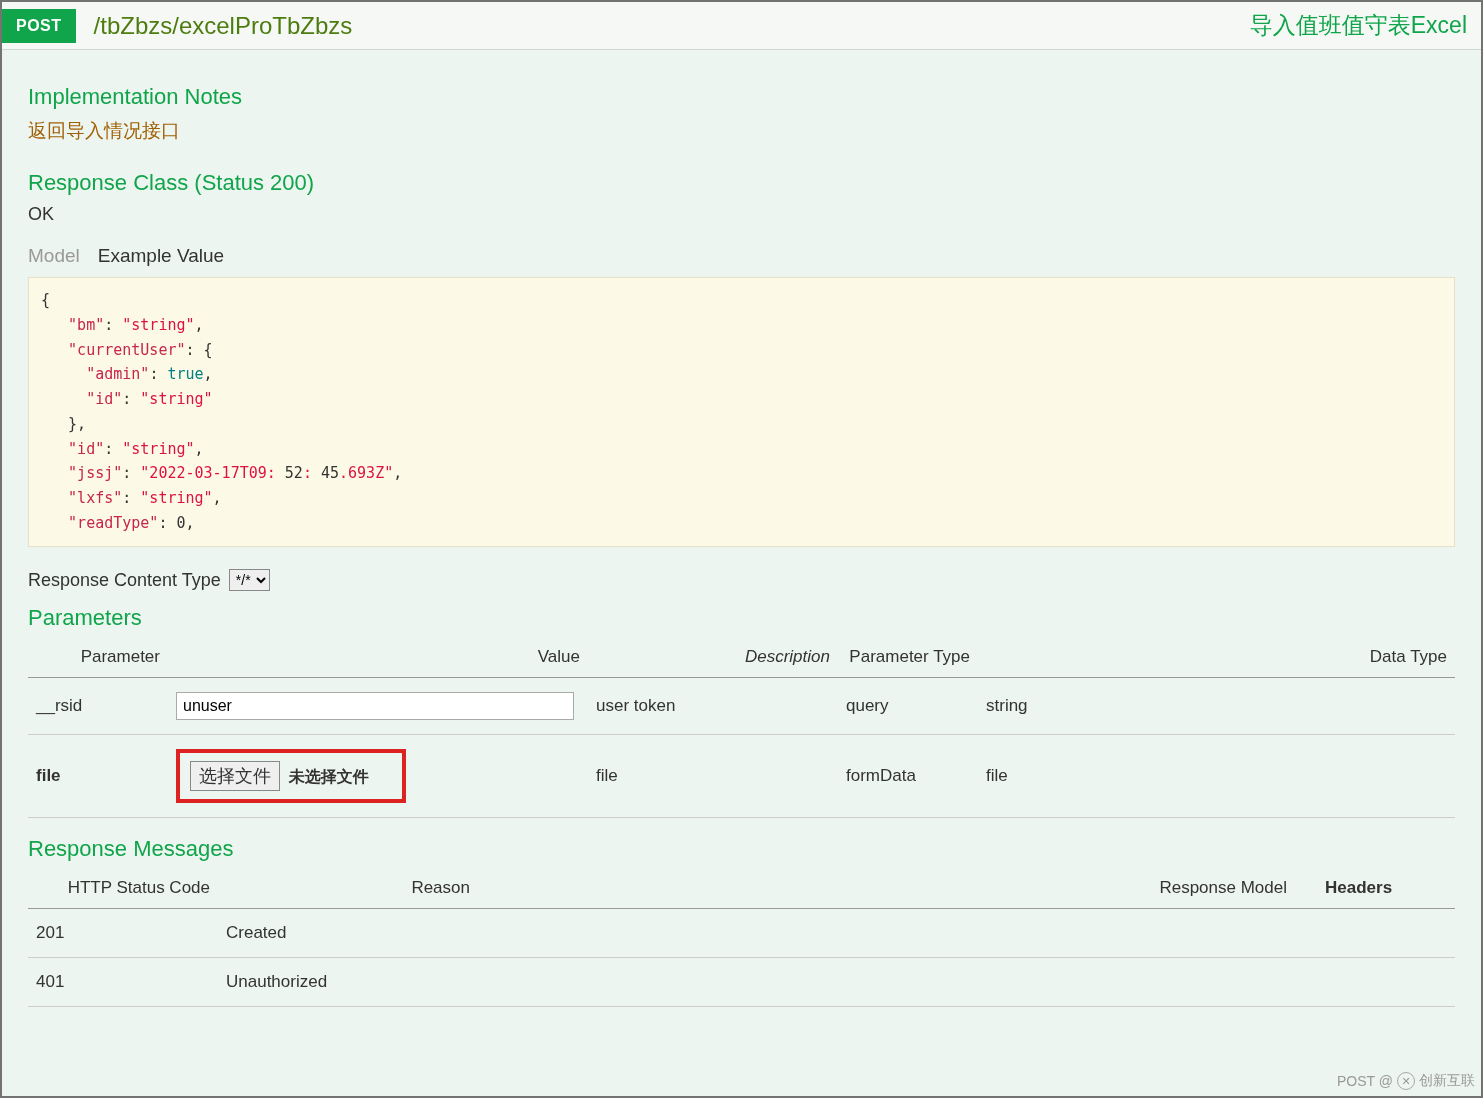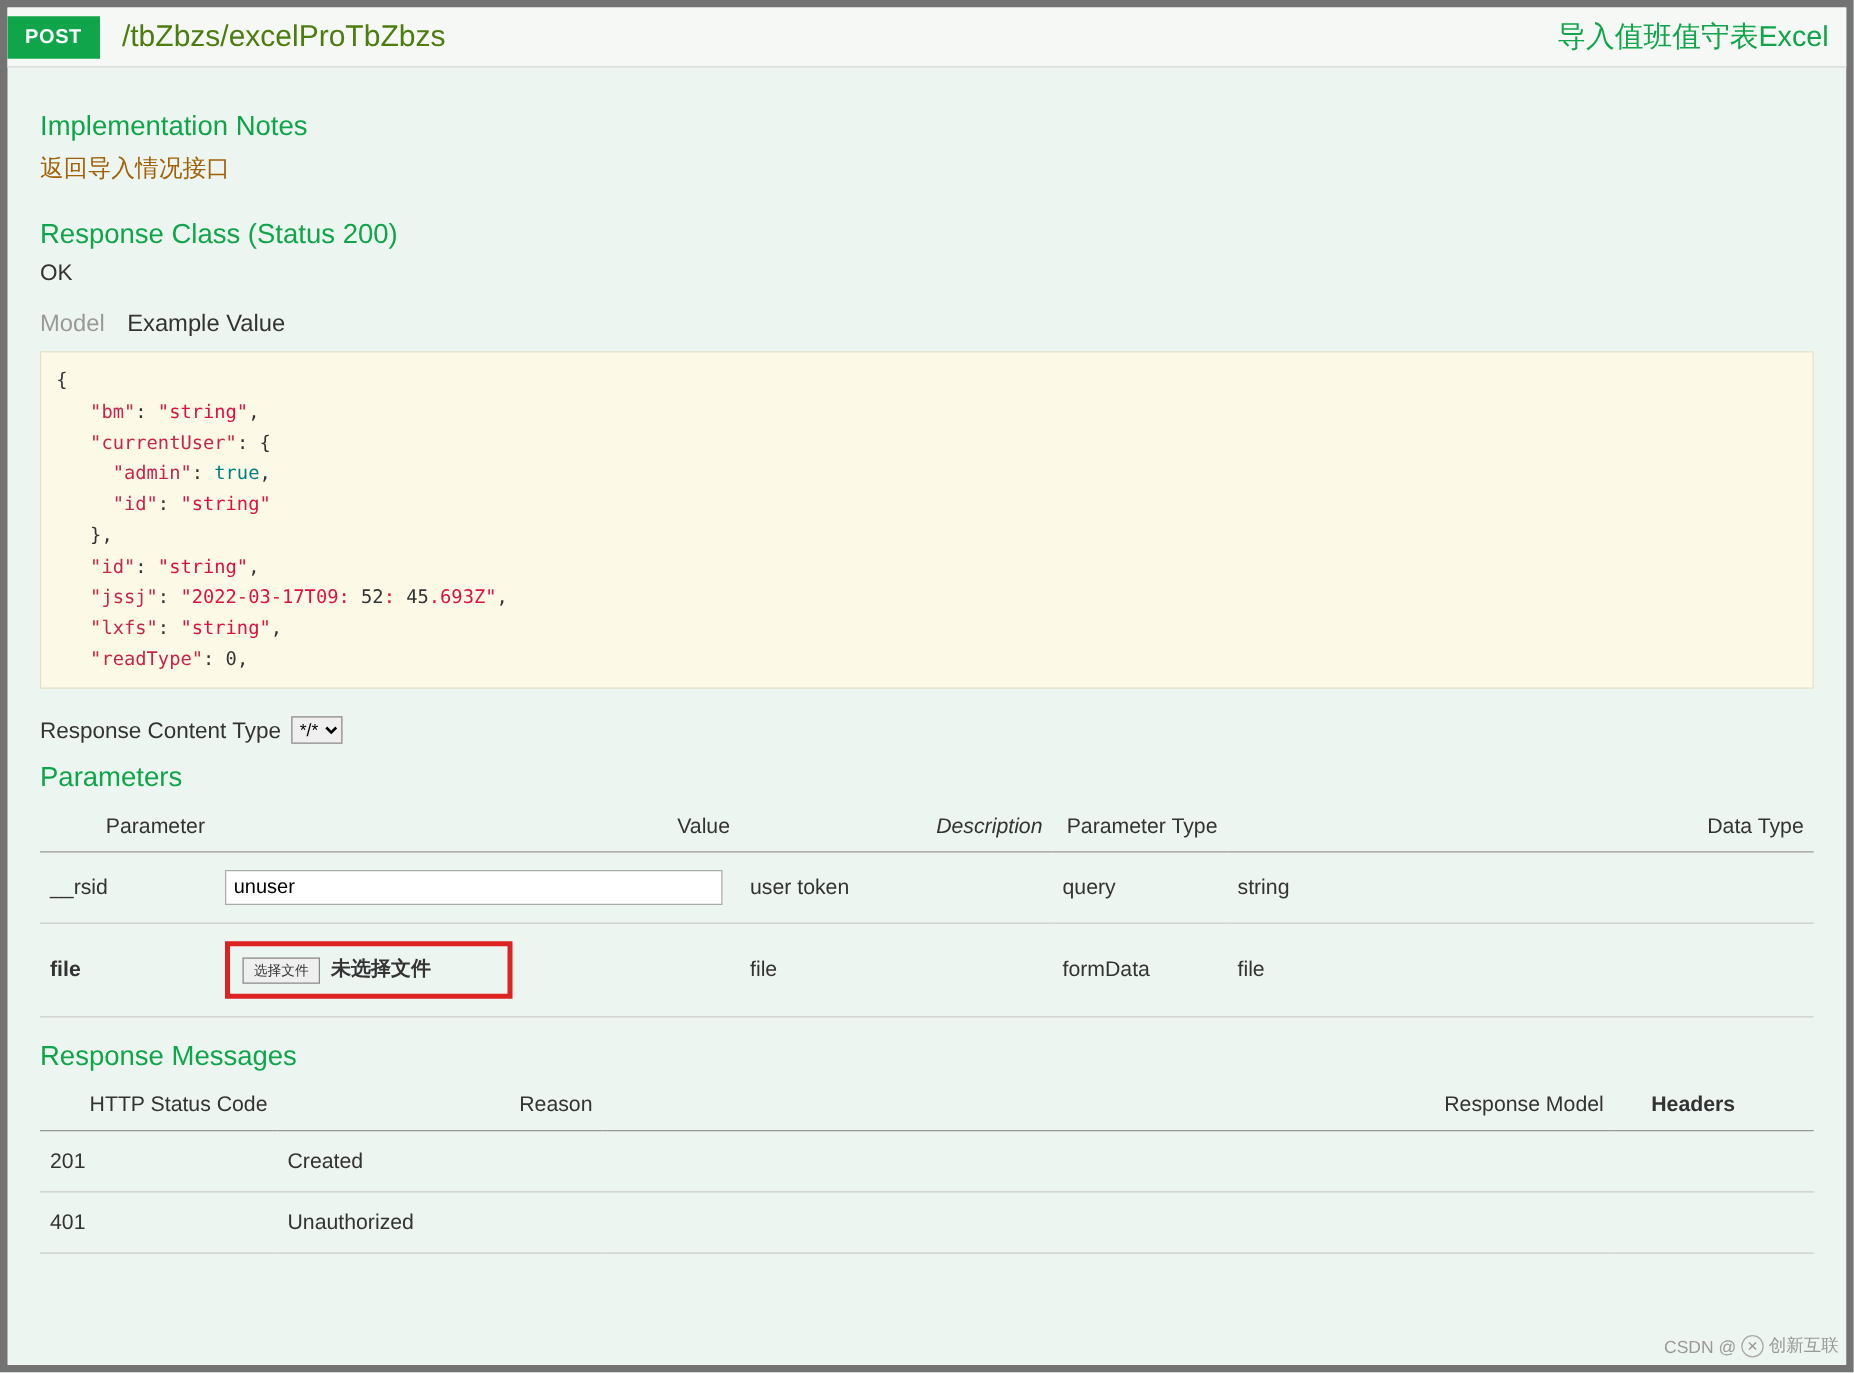--- a/index.html
+++ b/index.html
@@ -3,21 +3,21 @@
   <meta charset="utf-8">
   <style>
     * { margin: 0; padding: 0; box-sizing: border-box; }
     body {
       font-family: "Segoe UI", "Microsoft YaHei", -apple-system, Arial, sans-serif;
       background: #ffffff;
       color: #333;
       font-size: 16px;
     }
     .container {
-      border: 6px solid #737373;
+      border: 2px solid #737373;
       background: #edf5f0;
       min-height: 1098px;
       position: relative;
     }
     .header-row {
       display: flex;
       align-items: center;
       border-bottom: 1px solid #ced6d6;
       background: #f5f8f5;
     }
@@ -118,21 +118,21 @@
     .file-highlight {
       border: 4px solid #dd2222;
       padding: 8px 10px;
       display: inline-block;
       width: 230px;
     }
     .file-btn {
       border: 1px solid #888;
       background: #efefef;
       padding: 2px 8px;
-      font-size: 11px;
+      font-size: 18px;
       display: inline-block;
       cursor: pointer;
     }
     .file-status { font-weight: 700; font-size: 16px; margin-left: 4px; }
     .param-name-bold { font-weight: 700; }
     .col-code { width: 190px; }
     .col-reason { width: 260px; }
     .col-model { }
     .col-headers { width: 160px; text-align: left; }
     table.respmsg th.col-headers { text-align: left; padding-left: 30px; font-weight: bold;}
@@ -254,18 +254,18 @@
           <td>Unauthorized</td>
           <td></td>
           <td></td>
         </tr>
       </tbody>
     </table>
 
   </div>
 
   <div class="watermark">
-    <span>CSDN @</span>
+    <span>POST @</span>
     <span class="logo">✕</span>
     <span>创新互联</span>
   </div>
 
 </div>
 
 </body></html>

